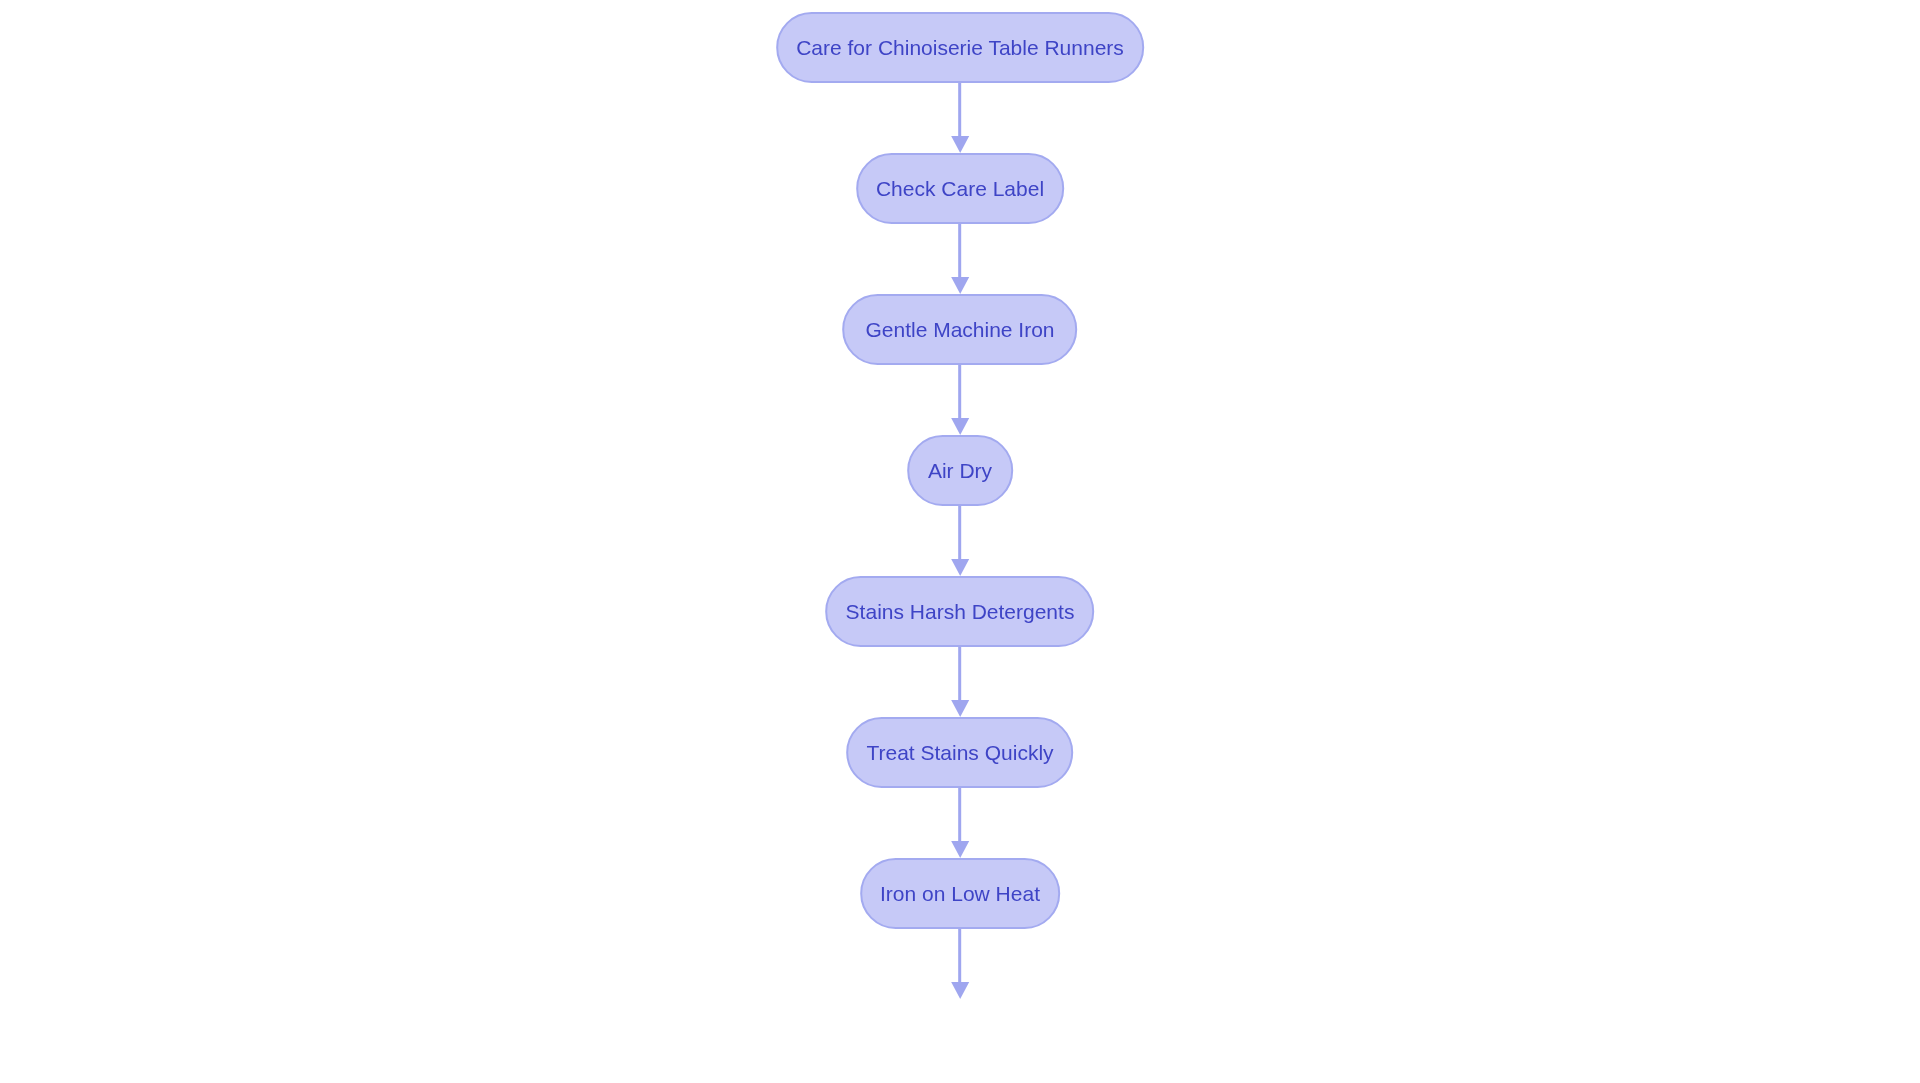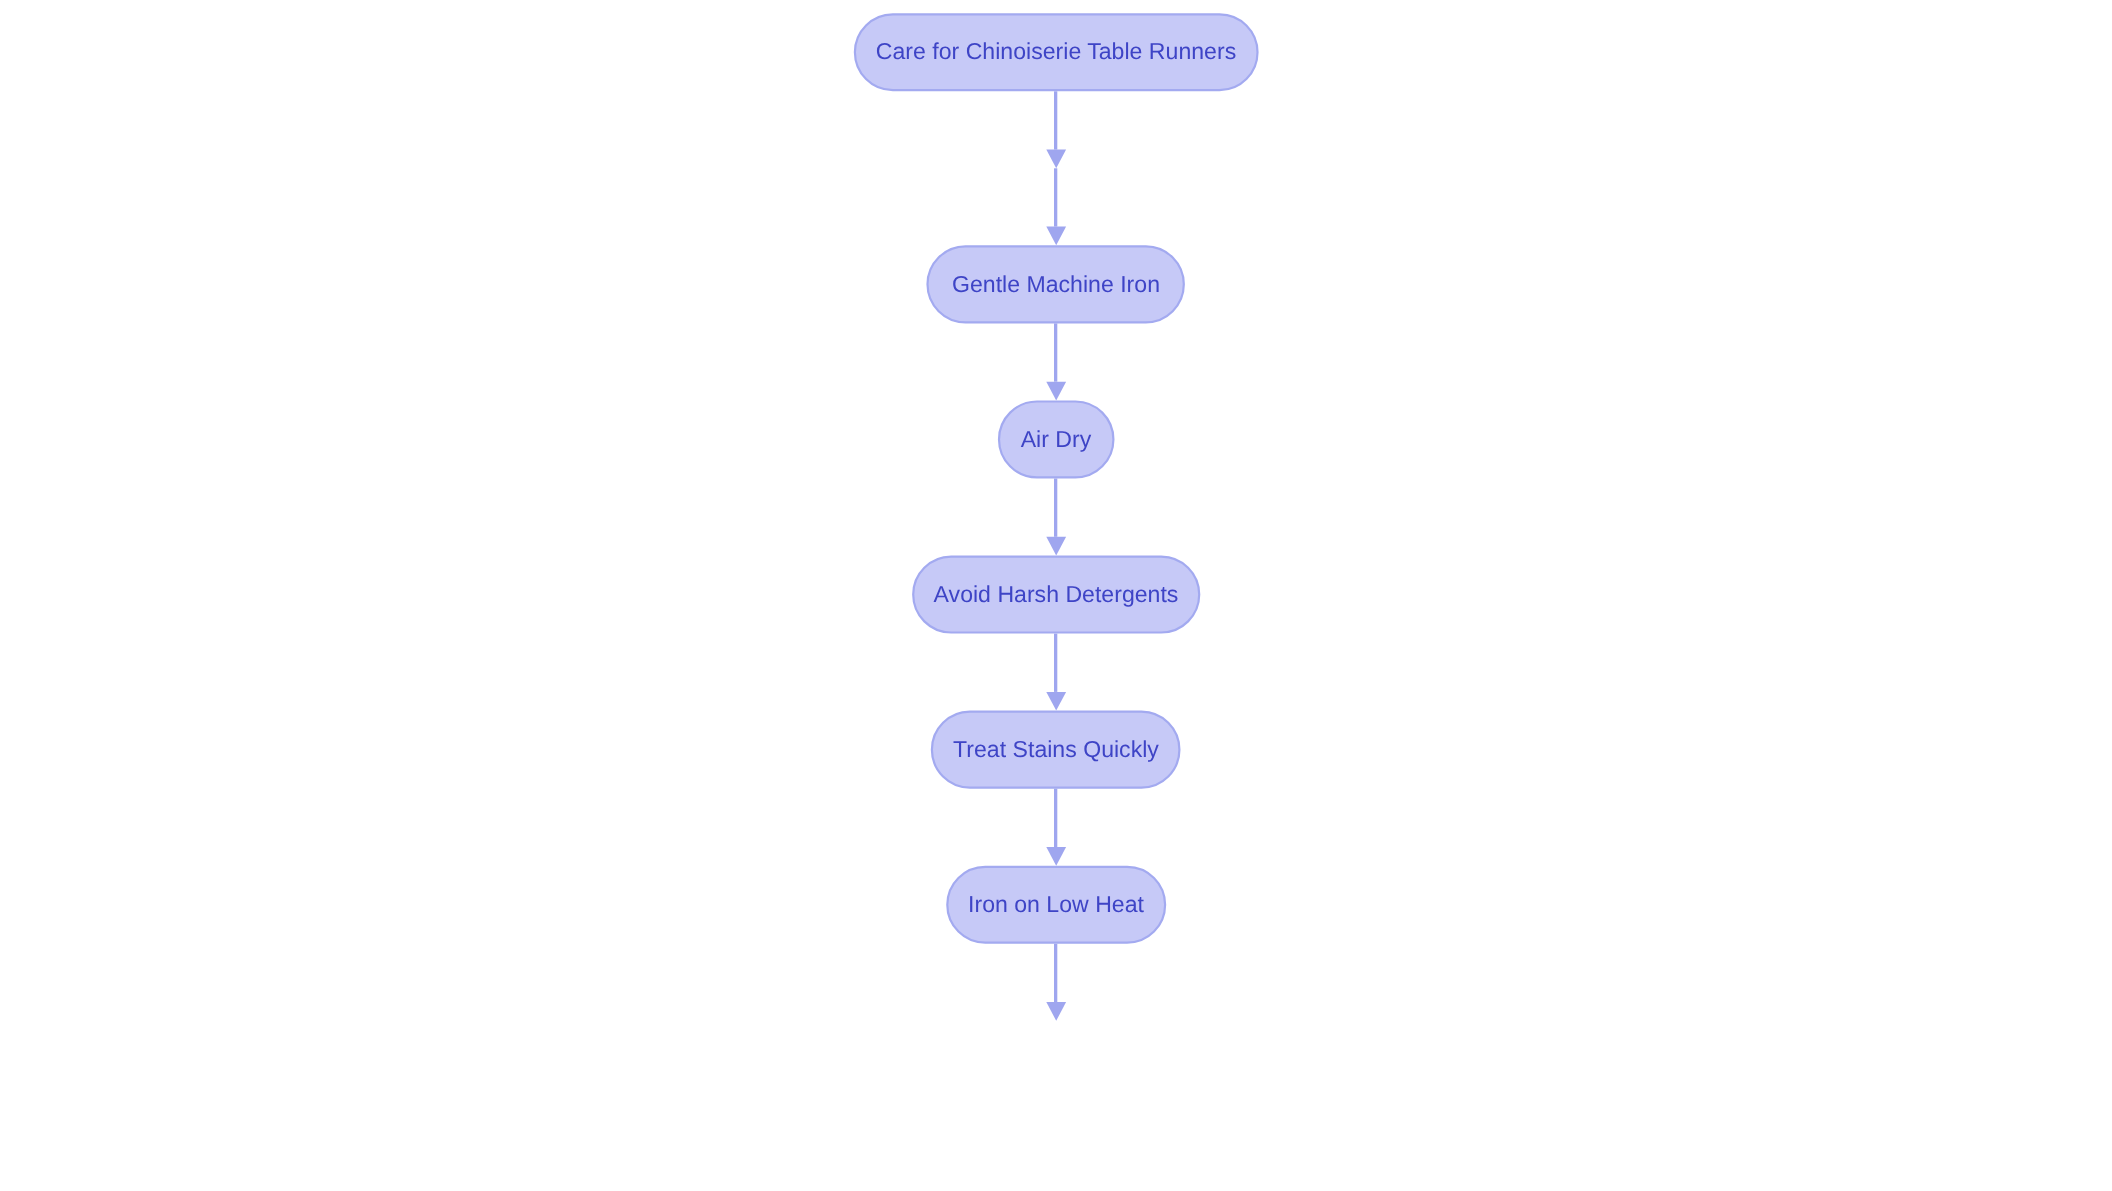--- a/index.html
+++ b/index.html
@@ -85,20 +85,23 @@
 
     <div class="node n0">
       <span>Care for Chinoiserie Table Runners</span>
     </div>
 
     <div class="connector">
       <div class="connector-line"></div>
       <div class="connector-head"></div>
     </div>
 
+    <div class="node n1">
+      <span>Check Care Label</span>
+    </div>
 
     <div class="connector">
       <div class="connector-line"></div>
       <div class="connector-head"></div>
     </div>
 
     <div class="node n2">
       <span>Gentle Machine Iron</span>
     </div>
 
@@ -110,21 +113,21 @@
     <div class="node n3">
       <span>Air Dry</span>
     </div>
 
     <div class="connector">
       <div class="connector-line"></div>
       <div class="connector-head"></div>
     </div>
 
     <div class="node n4">
-      <span>Avoid Harsh Detergents</span>
+      <span>Stains Harsh Detergents</span>
     </div>
 
     <div class="connector">
       <div class="connector-line"></div>
       <div class="connector-head"></div>
     </div>
 
     <div class="node n5">
       <span>Treat Stains Quickly</span>
     </div>

